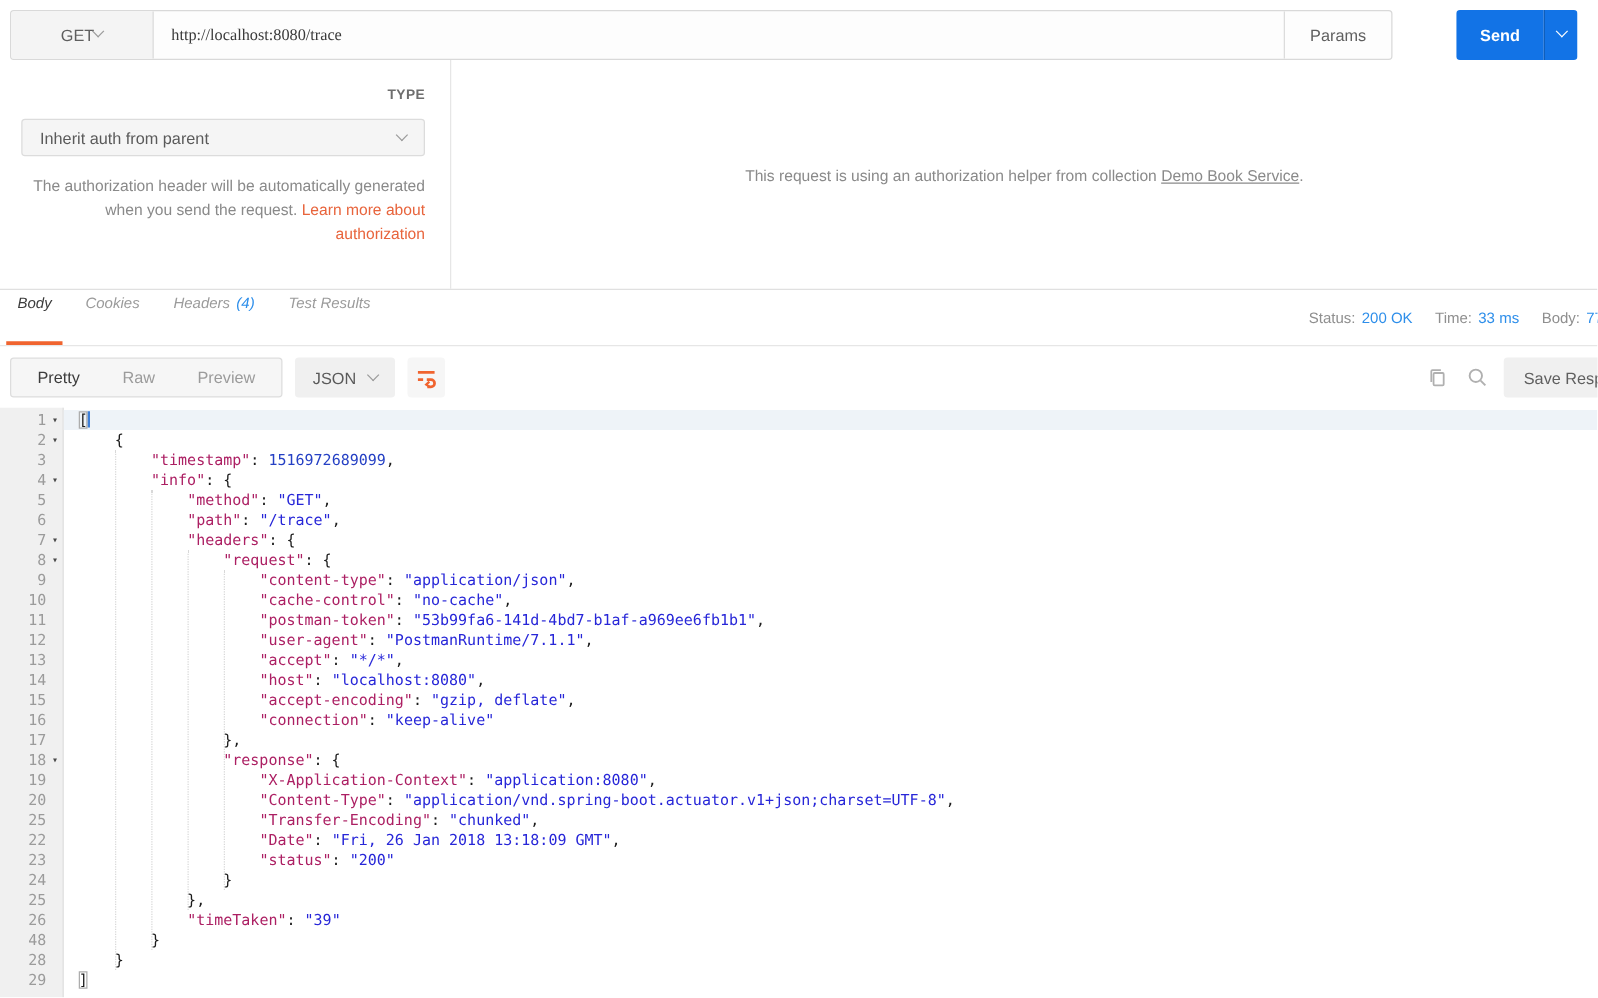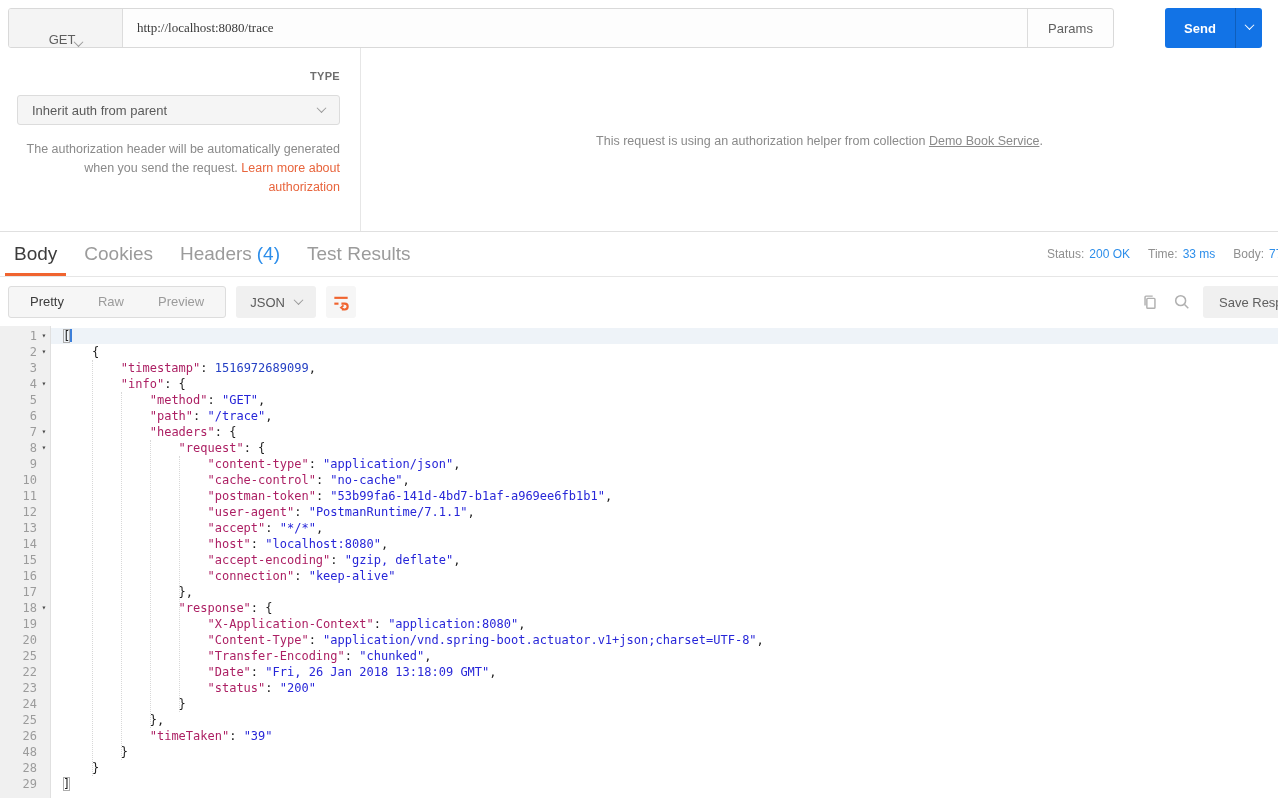--- a/index.html
+++ b/index.html
@@ -8,21 +8,21 @@
 
   .chev { display:inline-block; width:7px; height:7px;
     border-right:1.5px solid currentColor; border-bottom:1.5px solid currentColor;
     transform:rotate(45deg) translate(-1px,-1px); }
 
   
   .req-row { display:flex; align-items:center; padding:8px 16px 0 8px; gap:7px; }
   .req-bar { flex:1; display:flex; height:40px; border:1px solid #d9d9d9; border-radius:3px;
     background:#fdfdfd; overflow:hidden; }
   .method-select { width:114px; background:#f4f4f4; border-right:1px solid #dcdcdc;
-    display:flex; align-items:flex-end; justify-content:center; 
+    display:flex; align-items:center; justify-content:center; 
     color:#5e5e5e; font-size:13px; cursor:pointer; }
   .method-select .chev { color:#9a9a9a; margin-top:-3px; }
   .url-field { flex:1; border:none; outline:none; background:transparent;
     font-size:13px; color:#3a3a3a; padding:0 14px; font-family:Liberation Serif, serif; }
   .params-btn { width:86px; border-left:1px solid #dcdcdc; background:transparent;
     display:flex; align-items:center; justify-content:center;
     color:#5f5f5f; font-size:13px; cursor:pointer; }
   .send-group { display:flex; height:40px; border-radius:3px; overflow:hidden;margin-left:44px; }
   .send-main { width:70px; background:#1273e6; color:#fff; font-size:13px; font-weight:700;
     border:none; cursor:pointer; font-family:"Liberation Sans",sans-serif; }
@@ -39,22 +39,22 @@
     font-size:13px; color:#5a5a5a; cursor:pointer; }
   .auth-select .chev { margin-left:auto; color:#9a9a9a; margin-top:-2px; }
   .auth-help { margin-top:15px; font-size:12.5px; line-height:19px; color:#8a8a8a; }
   .auth-help a { color:#e8643c; text-decoration:none; cursor:pointer; }
   .auth-right { flex:1; padding-top:86px; text-align:center; font-size:12.5px; color:#8a8a8a; }
   .auth-right a { color:#8a8a8a; text-decoration:underline; cursor:pointer; }
 
   
   .resp-tabs { position:relative; height:45px; border-bottom:1px solid #e6e6e6;
     display:flex; align-items:stretch; padding-left:5px; }
-  .tab { display:flex; align-items:center; padding:0 9px; margin-right:9px; font-size:19px;
-    color:#9b9b9b; border-bottom:3px solid transparent; padding-top:3px; cursor:pointer; }
+  .tab { display:flex; align-items:flex-start; padding:0 9px; margin-right:9px; font-size:12px;
+    color:#9b9b9b; border-bottom:3px solid transparent; padding-top:3px; cursor:pointer;font-style:italic; }
   .tab.active { color:#3c3c3c; border-bottom-color:#f0642f; }
   .tab .count { color:#2d8eea; margin-left:5px; }
   .resp-meta { position:absolute; left:1047px; top:0; height:100%;
     display:flex; align-items:center; gap:18px; white-space:nowrap; font-size:12px; }
   .meta-item { display:flex; gap:5px; }
   .meta-item .lab { color:#8f8f8f; }
   .meta-item .val { color:#2d8eea; }
 
   
   .resp-toolbar { position:relative; display:flex; align-items:center;

